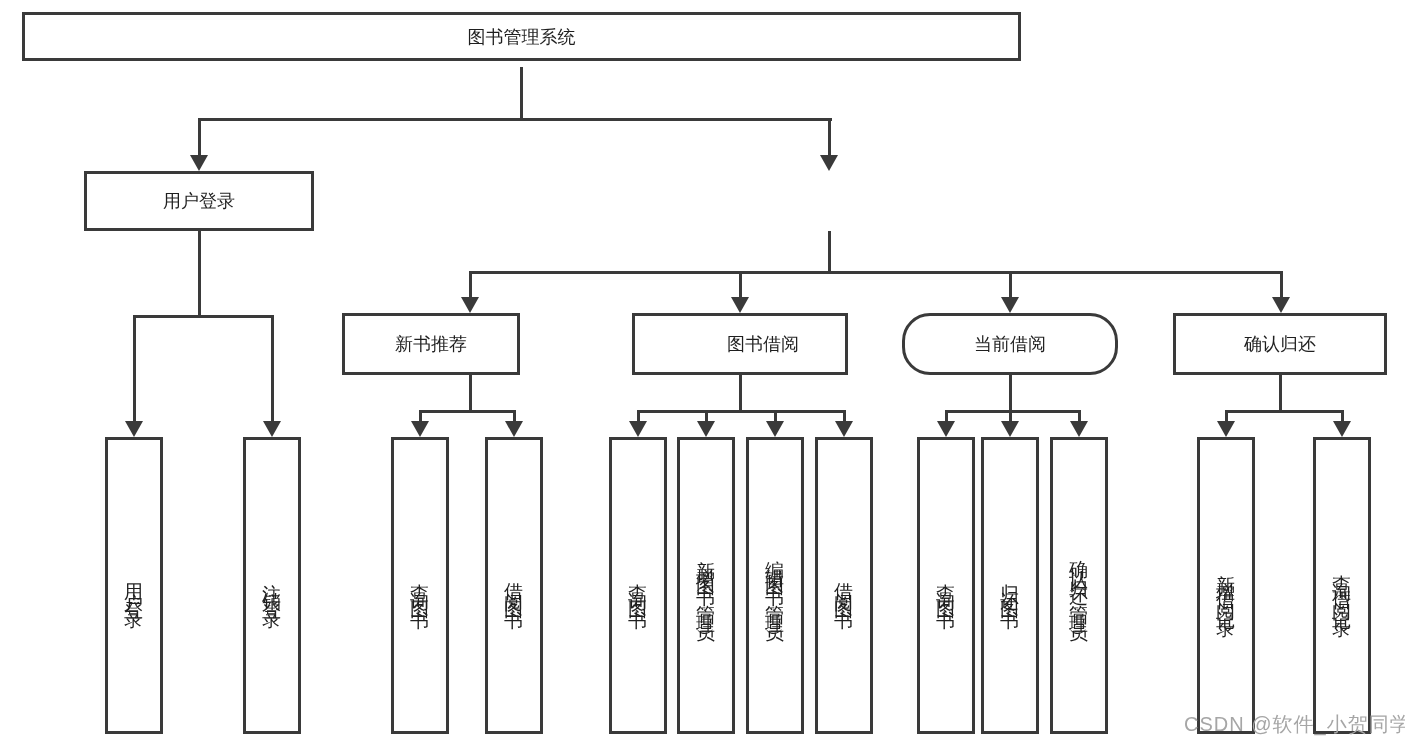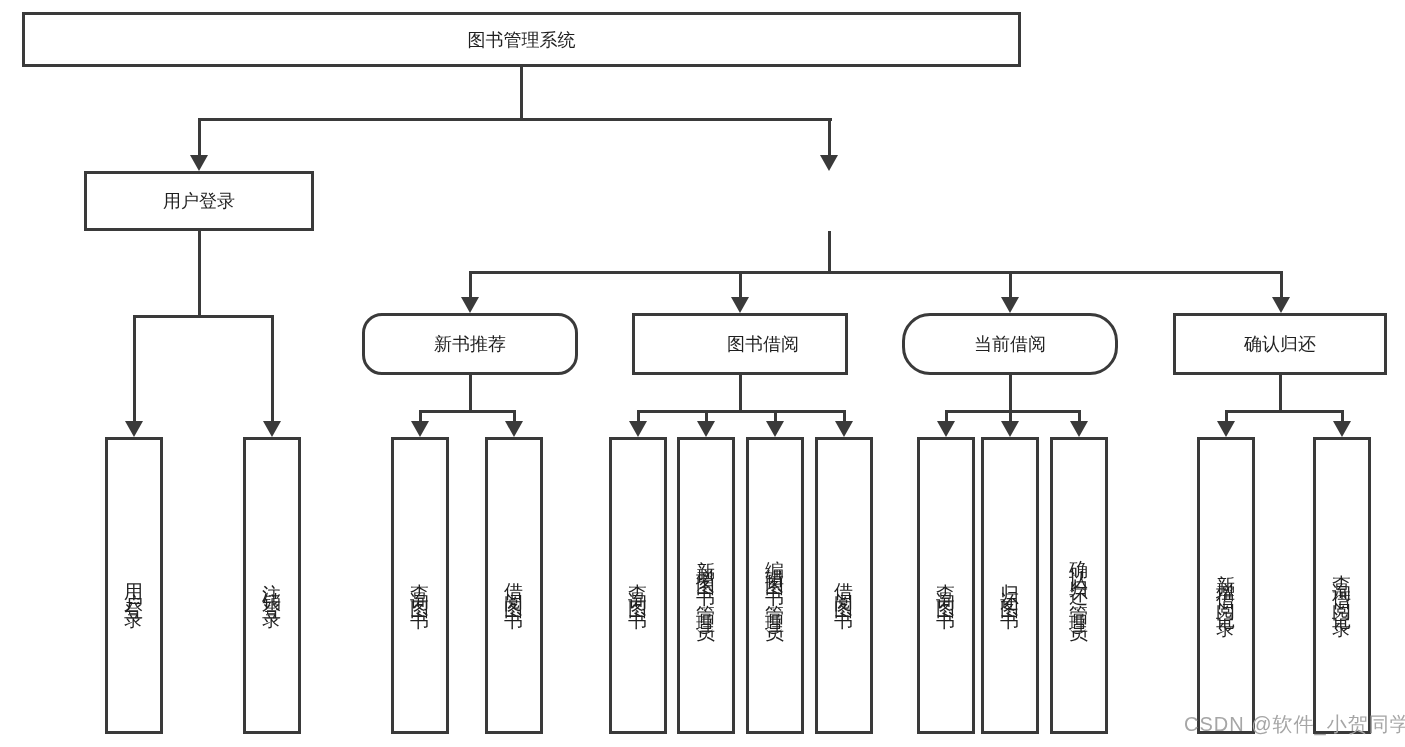--- a/index.html
+++ b/index.html
@@ -30,21 +30,21 @@
     position:absolute; left:1184px; top:711px;
     font-size:20px; color:#a6a6a6; letter-spacing:1px;
     z-index:5; white-space:nowrap;
   }
 </style>
 </head>
 <body>
 
 <div class="stage">
 
-  <div class="box" style="left:22px; top:12px; width:999px; height:55px;">图书管理系统</div>
+  <div class="box" style="left:22px; top:12px; width:999px; height:49px;">图书管理系统</div>
 
   <div class="edge" style="left:519.5px; top:67px;  width:3px;   height:54px;"></div>
   <div class="edge" style="left:197.5px; top:118px; width:634px; height:3px;"></div>
   <div class="edge" style="left:197.5px; top:121px; width:3px;   height:38px;"></div>
   <div class="arrowhead" style="left:190px; top:155px;"></div>
   <div class="edge" style="left:827.5px; top:121px; width:3px;   height:38px;"></div>
   <div class="arrowhead" style="left:820px; top:155px;"></div>
 
   <div class="box" style="left:84px;  top:171px; width:230px; height:60px;">用户登录</div>
 
@@ -59,21 +59,21 @@
   <div class="edge" style="left:468.5px; top:271px; width:814px; height:3px;"></div>
   <div class="edge" style="left:468.5px;  top:274px; width:3px; height:26px;"></div>
   <div class="arrowhead" style="left:461px;  top:297px;"></div>
   <div class="edge" style="left:738.5px;  top:274px; width:3px; height:26px;"></div>
   <div class="arrowhead" style="left:731px;  top:297px;"></div>
   <div class="edge" style="left:1008.5px; top:274px; width:3px; height:26px;"></div>
   <div class="arrowhead" style="left:1001px; top:297px;"></div>
   <div class="edge" style="left:1279.5px; top:274px; width:3px; height:26px;"></div>
   <div class="arrowhead" style="left:1272px; top:297px;"></div>
 
-  <div class="box" style="left:362px;  top:313px; width:216px; height:62px;border-radius:20px;">新书推荐</div>
+  <div class="box" style="left:342px;  top:313px; width:178px; height:62px;">新书推荐</div>
   <div class="box" style="left:632px;  top:313px; width:216px; height:62px;padding-left:46px;">图书借阅</div>
   <div class="box" style="left:902px;  top:313px; width:216px; height:62px;border-radius:28px;">当前借阅</div>
   <div class="box" style="left:1173px; top:313px; width:214px; height:62px;">确认归还</div>
 
   <div class="edge" style="left:468.5px; top:375px; width:3px;  height:35px;"></div>
   <div class="edge" style="left:418.5px; top:410px; width:97px; height:3px;"></div>
   <div class="edge" style="left:418.5px; top:413px; width:3px;  height:14px;"></div>
   <div class="arrowhead" style="left:411px; top:421px;"></div>
   <div class="edge" style="left:512.5px; top:413px; width:3px;  height:14px;"></div>
   <div class="arrowhead" style="left:505px; top:421px;"></div>

